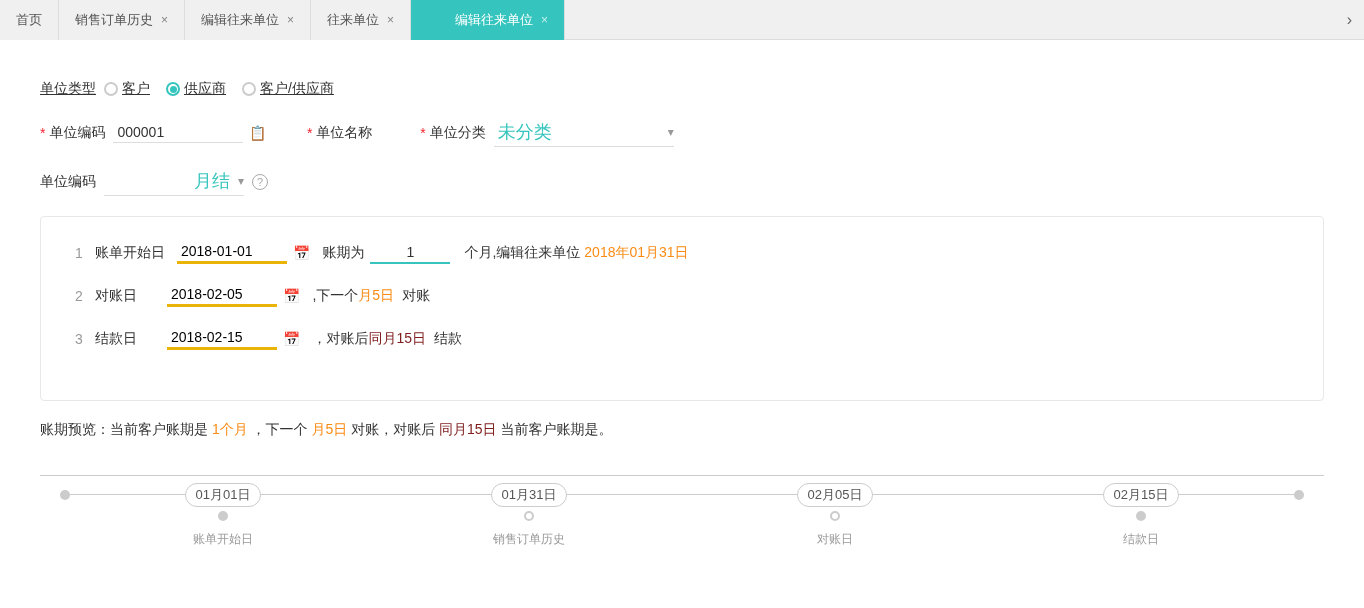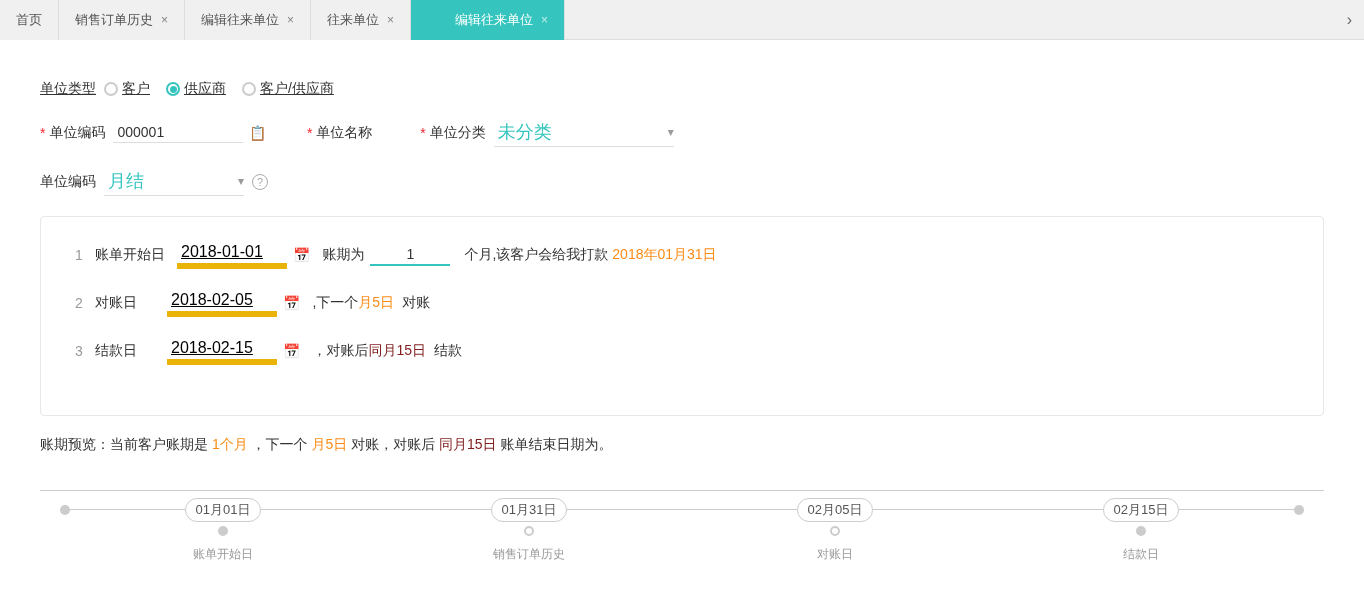--- a/index.html
+++ b/index.html
@@ -186,26 +186,25 @@
       width: 20px;
       flex-shrink: 0;
     }
     .row-label {
       color: #333;
       margin-right: 12px;
       min-width: 60px;
     }
     .date-input {
       border: none;
-      border-bottom: 6px solid #eab308;
+      border-bottom: 3px solid #eab308;
       outline: none;
       padding: 2px 4px;
-      font-size: 16px;
+      font-size: 14px;
       width: 110px;
-      text-decoration: underline;
     }
     .period-input {
       border: none;
       border-bottom: 2px solid #36c5be;
       outline: none;
       padding: 2px 4px;
       font-size: 14px;
       width: 80px;
       text-align: center;
       color: #333;
@@ -365,38 +364,38 @@
       <div class="select-wrapper" style="min-width:180px;">
         <span class="select-value">未分类</span>
         <span class="select-arrow">▾</span>
       </div>
     </div>
   </div>
 
   <div class="form-row">
     <div class="form-item">
       <span class="form-label">单位编码</span>
-      <div class="select-wrapper" style="min-width:140px;">
+      <div class="select-wrapper" style="min-width:140px;text-align:right;">
         <span class="select-value">月结</span>
         <span class="select-arrow">▾</span>
       </div>
       <span class="help-icon">?</span>
     </div>
   </div>
 
   <div class="settings-box">
 
     <div class="settings-row">
       <span class="row-number">1</span>
       <span class="row-label">账单开始日</span>
       <input class="date-input" type="text" value="2018-01-01" style="">
       <span class="icon-calendar">📅</span>
       <span class="row-desc" style="margin-left:12px;">账期为</span>
       <input class="period-input" type="text" value="1" style="margin: 0px 6px;">
-      <span class="row-desc" style="margin-right:4px;">个月,该客户会给我打款</span>
+      <span class="row-desc" style="margin-right:4px;">个月,编辑往来单位</span>
       <span class="highlight-orange">2018年01月31日</span>
     </div>
 
     <div class="settings-row">
       <span class="row-number">2</span>
       <span class="row-label">对账日</span>
       <input class="date-input" type="text" value="2018-02-05" style="">
       <span class="icon-calendar">📅</span>
       <span class="row-desc" style="margin-left:12px;">,下一个</span>
       <span class="highlight-orange">月5日</span>
@@ -416,21 +415,21 @@
   </div>
 
   <div class="preview-section">
     <div class="preview-text">
       <span>账期预览：当前客户账期是</span>
       <span class="highlight-orange">1个月</span>
       <span>，下一个</span>
       <span class="highlight-orange">月5日</span>
       <span>对账，对账后</span>
       <span class="highlight-teal">同月15日</span>
-      <span>账单结束日期为。</span>
+      <span>当前客户账期是。</span>
     </div>
 
     <div style="position:relative; padding: 0 20px;">
       <div class="timeline-line"></div>
       <div class="timeline-container">
 
         <div class="timeline-left-dot"></div>
         <div class="timeline-spacer" style="flex:1;"></div>
 
         <div class="timeline-point">

